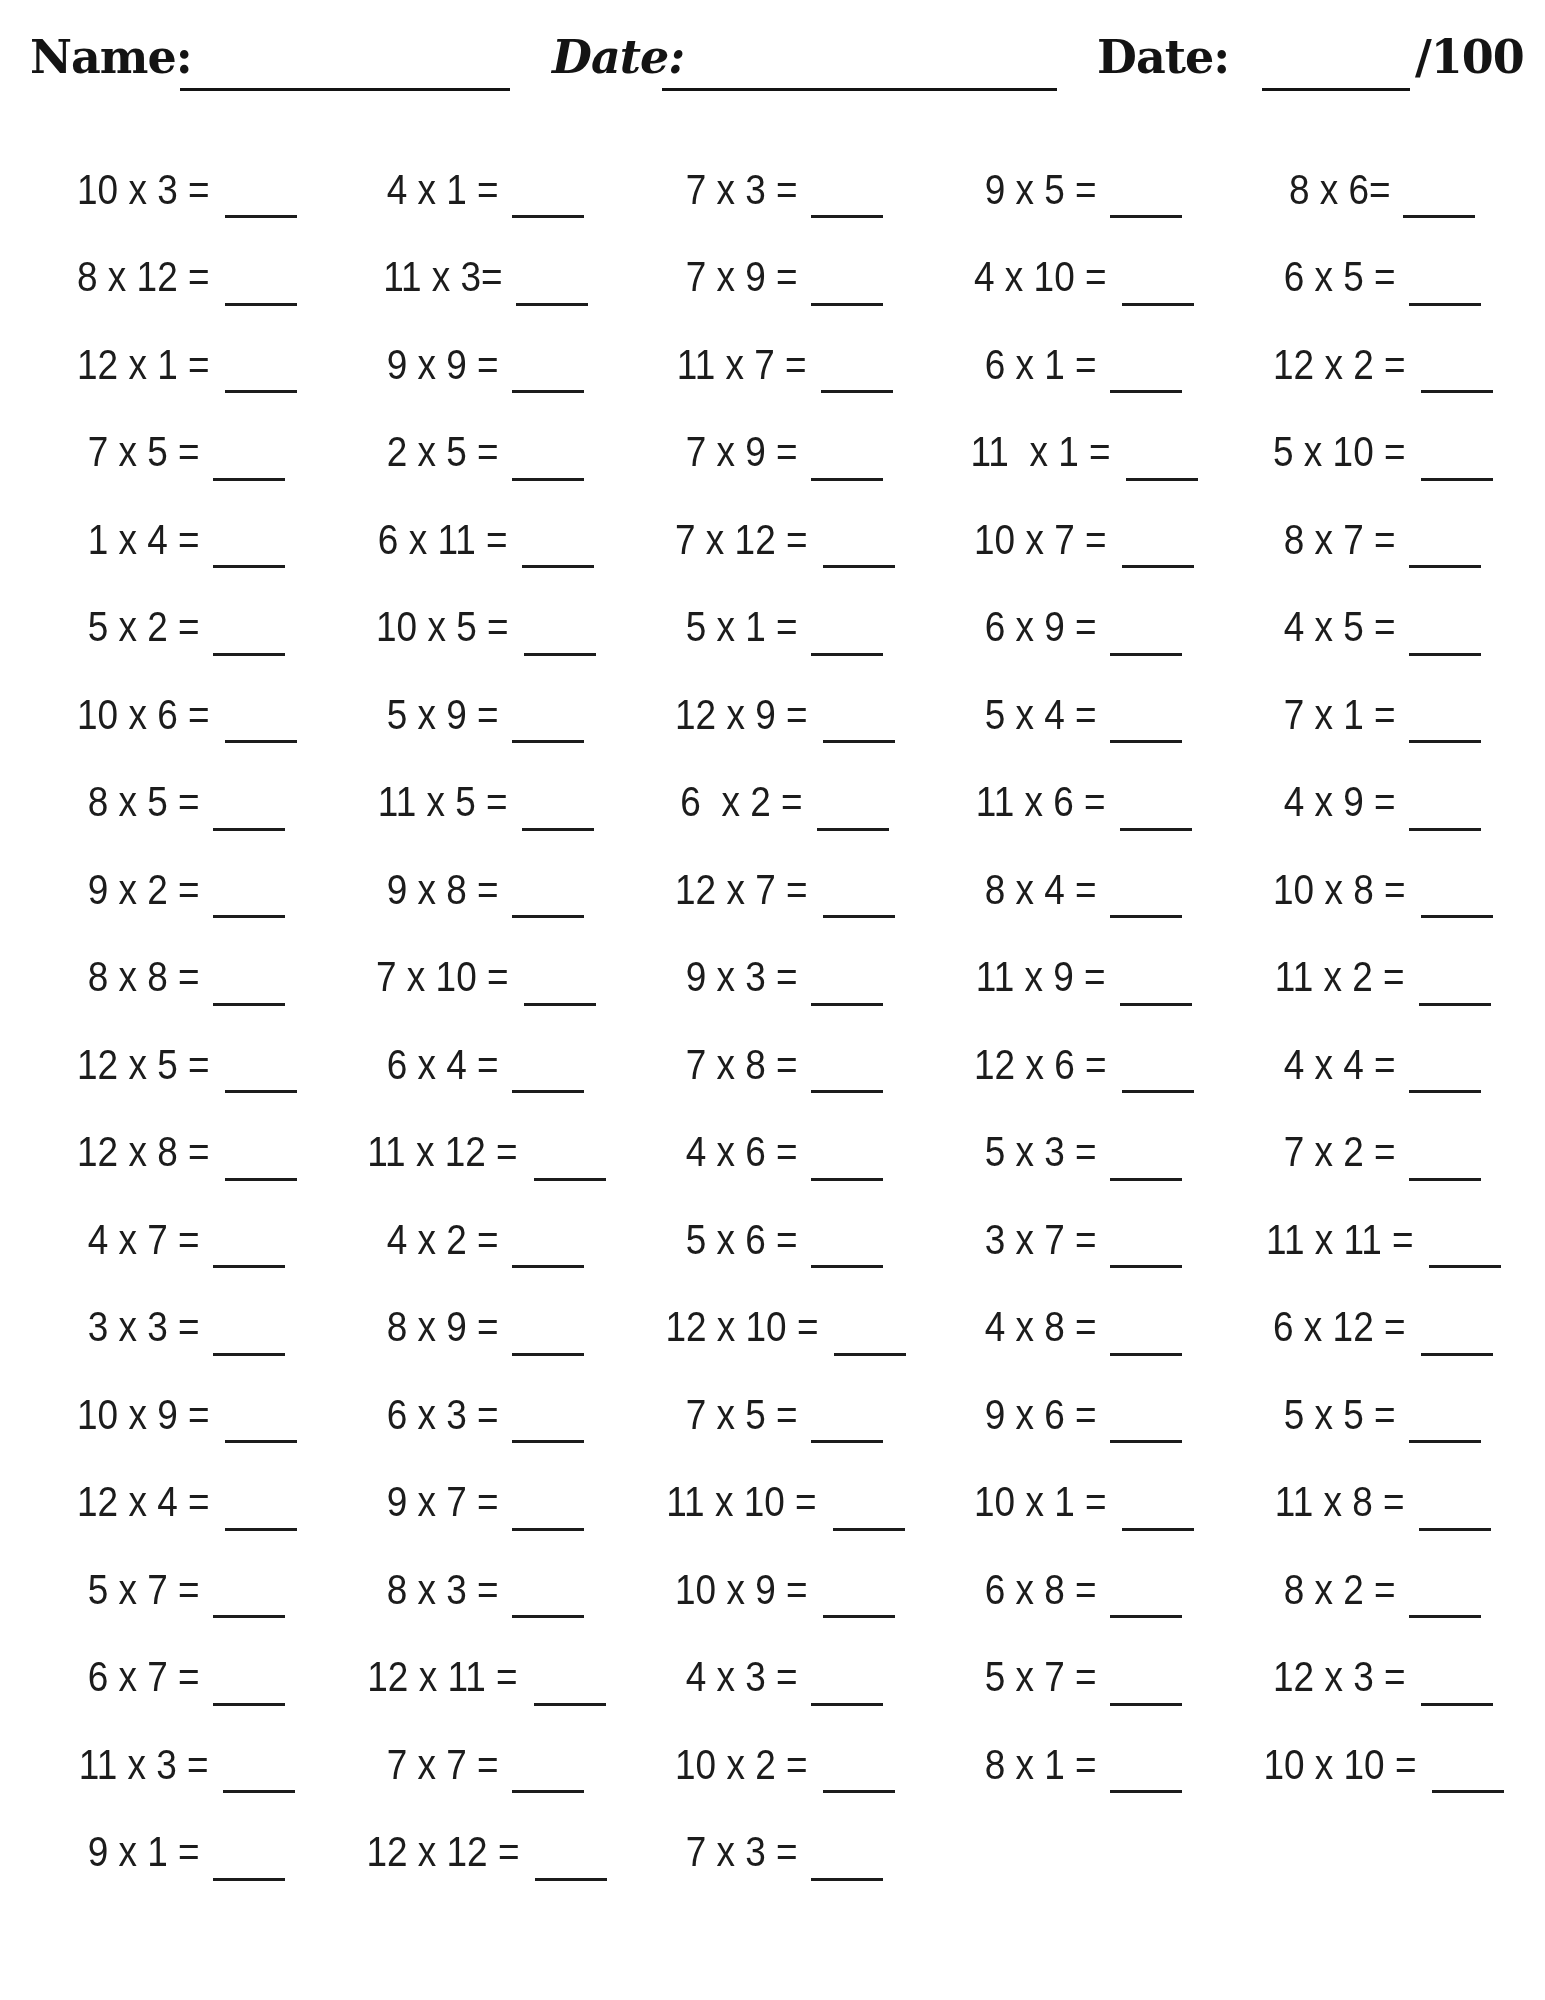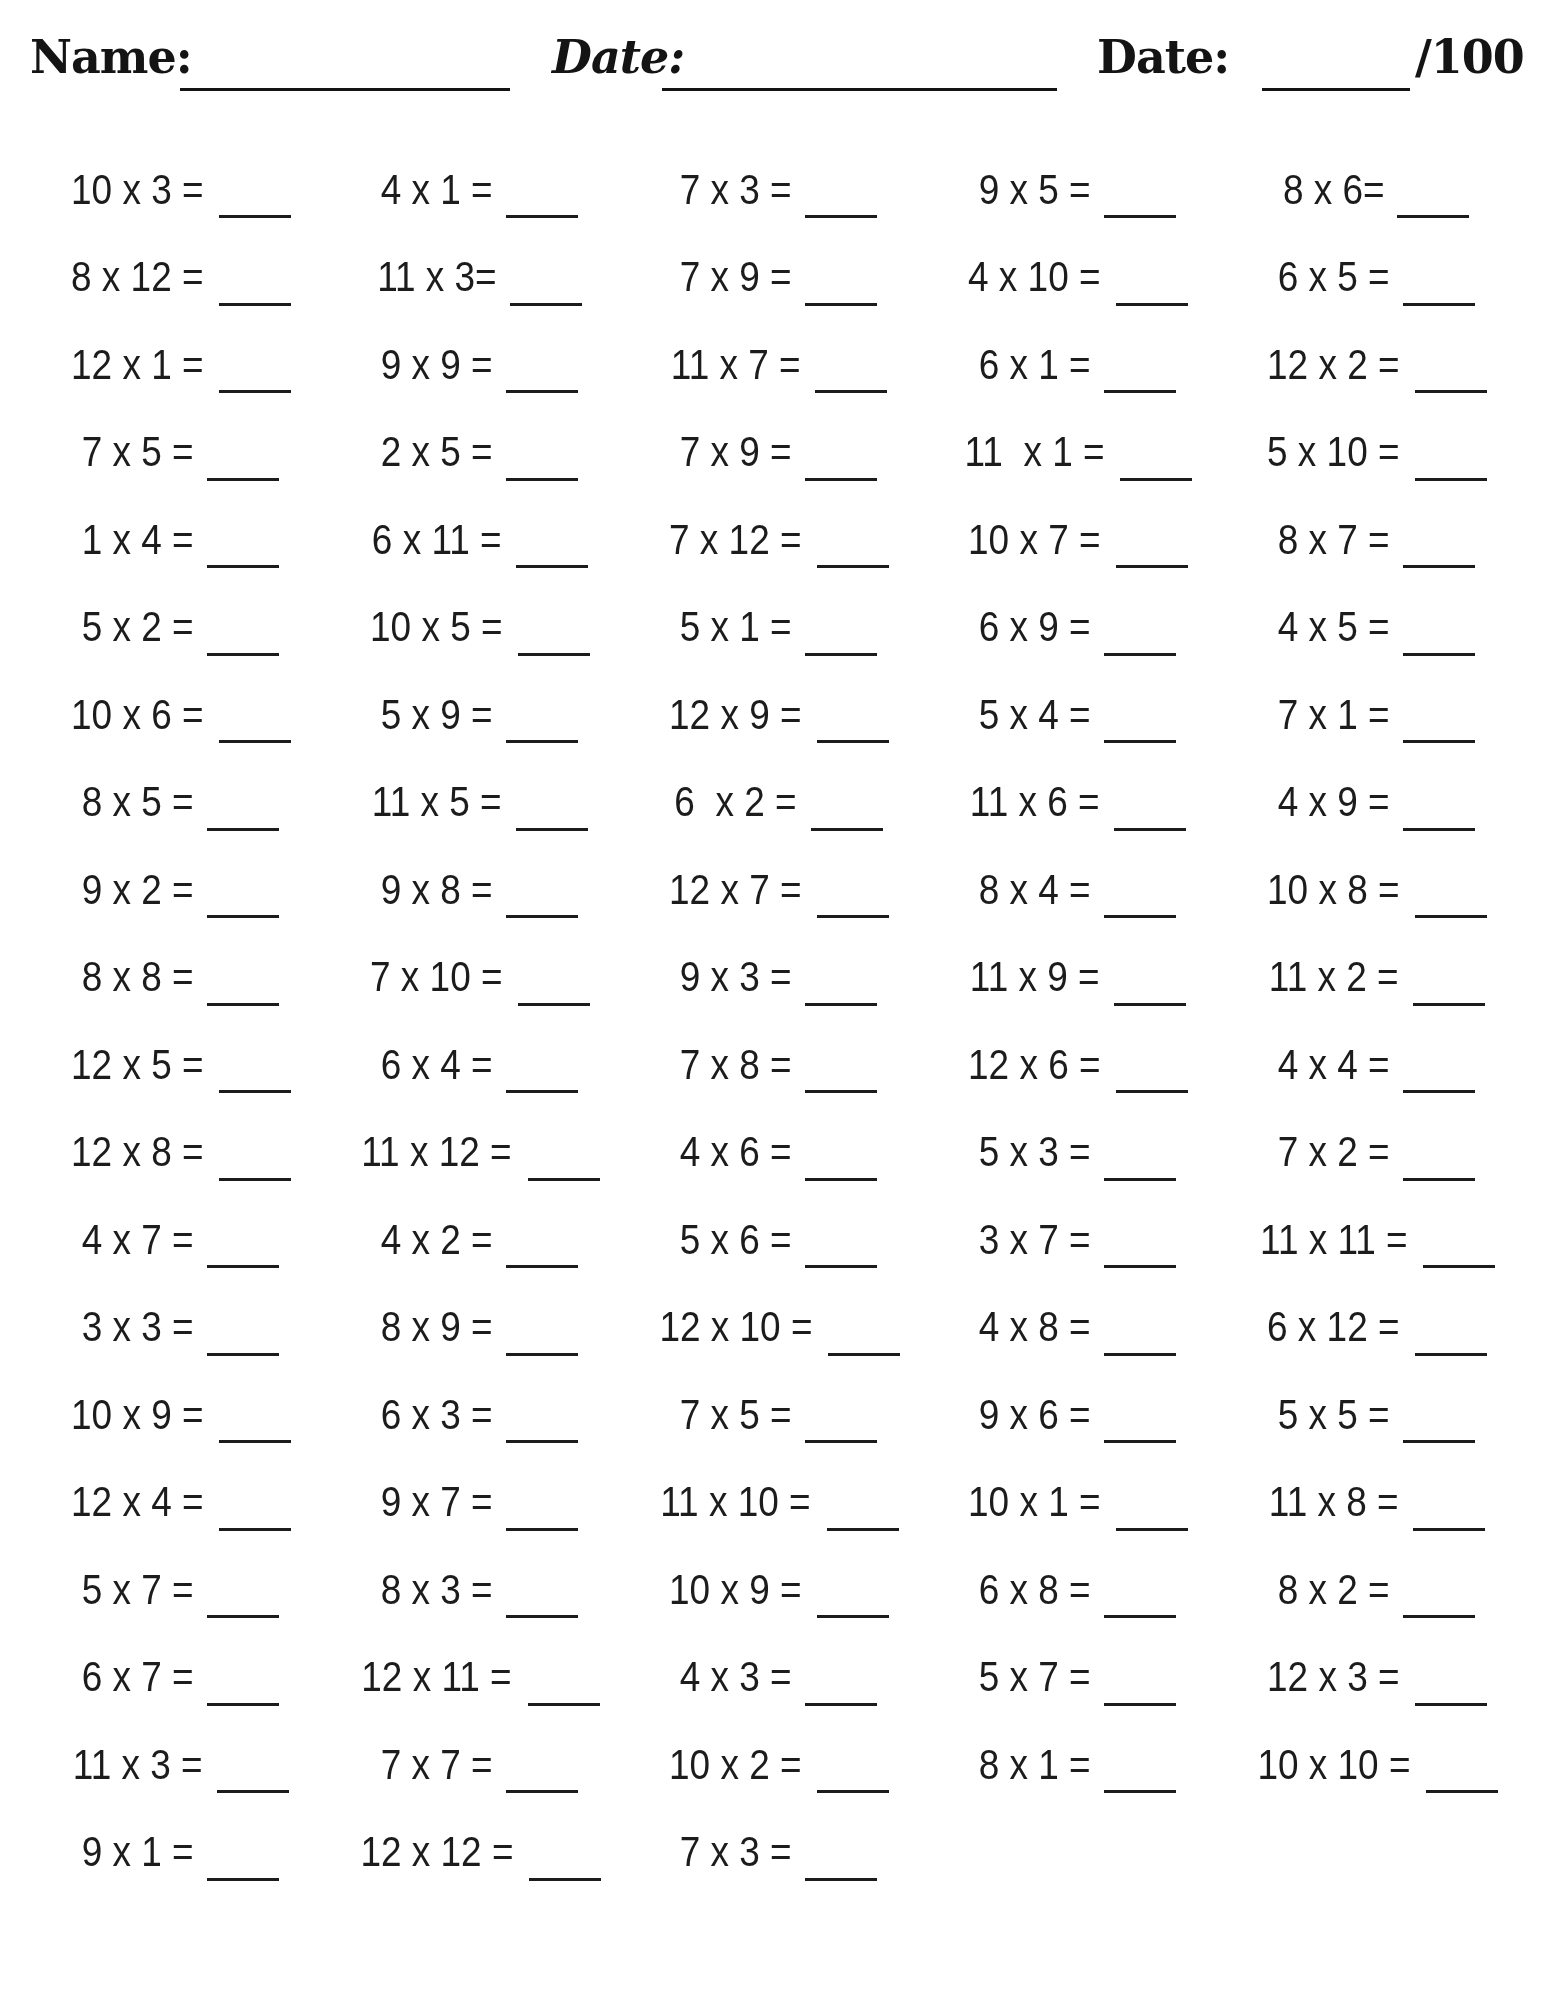--- a/index.html
+++ b/index.html
@@ -39,21 +39,21 @@
   #name-line   { left: 180px; width: 330px; }
   #date-label  { left: 552px; font-style: italic; }
   #date-line   { left: 662px; width: 395px; }
   #score-label { left: 1097px; }
   #score-line  { left: 1262px; width: 148px; }
   #score-total { left: 1415px; text-align: center; }
 
   
   .grid {
     position: absolute;
-    left: 27px;
+    left: 33px;
     top: 146px;
     width: 1495px;
     display: grid;
     grid-template-columns: repeat(5, 1fr);
     grid-auto-rows: 87.5px;
   }
   .cell {
     display: flex;
     justify-content: center;
     align-items: center;

